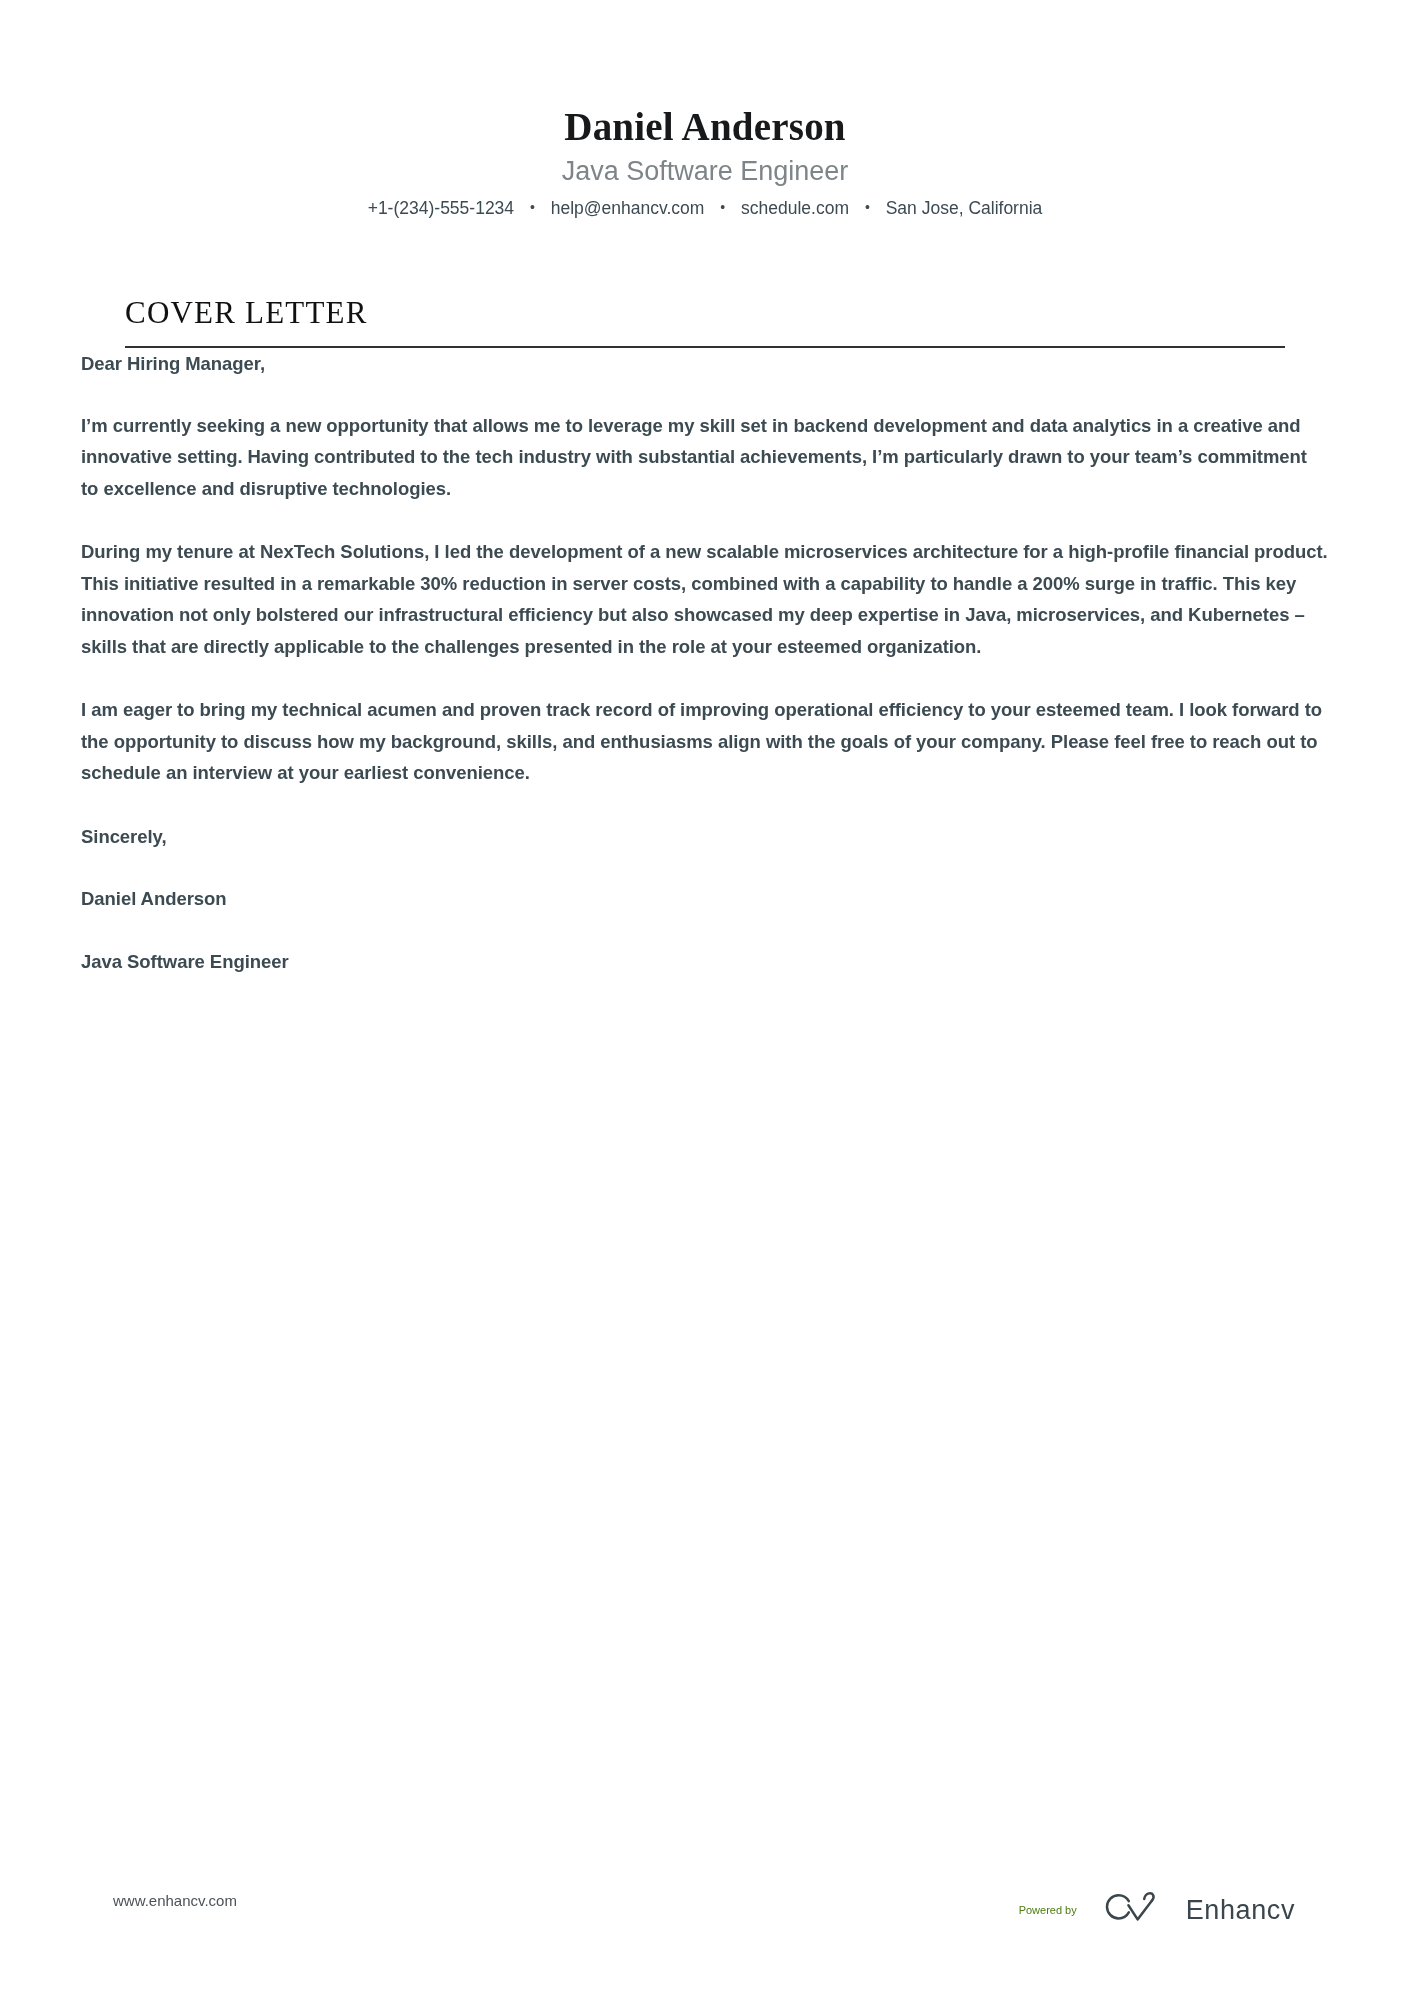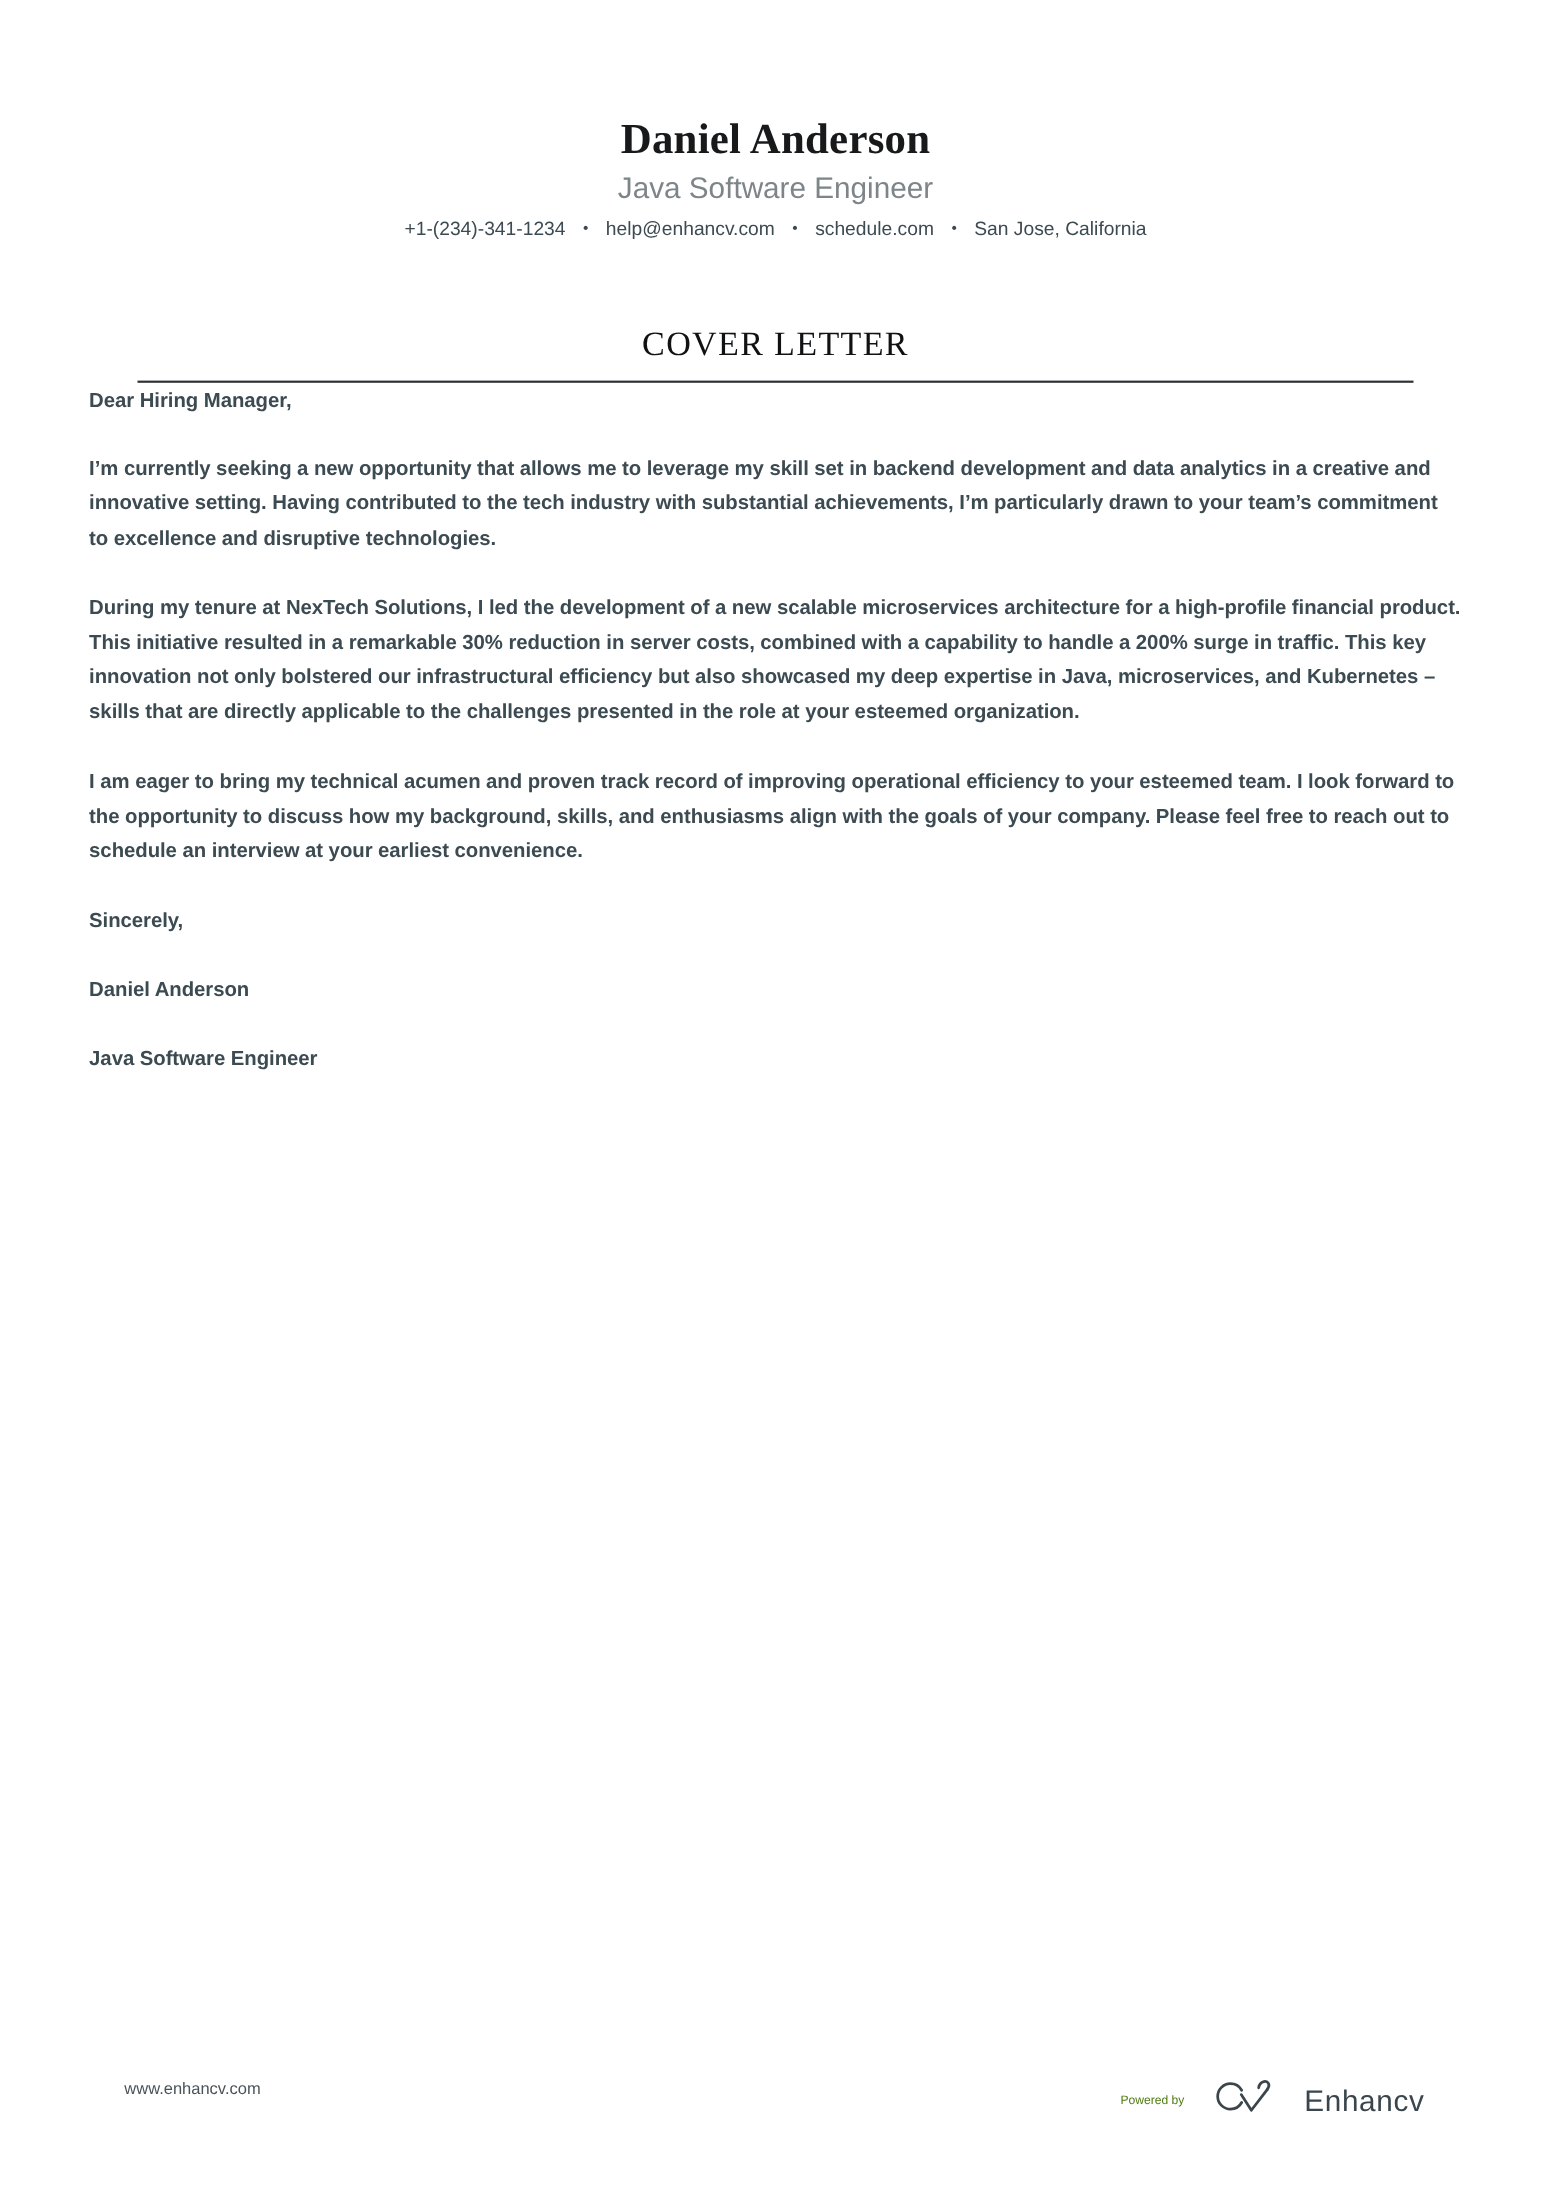--- a/index.html
+++ b/index.html
@@ -66,21 +66,21 @@
   
   .section-wrap {
     margin-top: 72px;
     padding: 0 125px;
   }
   .section-title {
     font-family: "Liberation Serif", "DejaVu Serif", serif;
     font-size: 31px;
     line-height: 38px;
     color: #101113;
-    text-align: center;
+    text-align: left;
     letter-spacing: 1.2px;
     margin: 0;
     font-weight: 400;
   }
   .section-rule {
     border: 0;
     border-top: 2px solid #2f3134;
     margin: 14px 0 0 0;
     width: 100%;
   }
@@ -151,21 +151,21 @@
 <body>
 
 <div class="page">
 
   <div class="header">
     <h1 class="full-name">Daniel Anderson</h1>
 
     <div class="job-title">Java Software Engineer</div>
 
     <div class="contact-line">
-      <span>+1-(234)-341-1234</span>
+      <span>+1-(234)-555-1234</span>
       <span class="contact-sep">•</span>
       <span>help@enhancv.com</span>
       <span class="contact-sep">•</span>
       <span>schedule.com</span>
       <span class="contact-sep">•</span>
       <span>San Jose, California</span>
     </div>
   </div>
 
   <div class="section-wrap">

